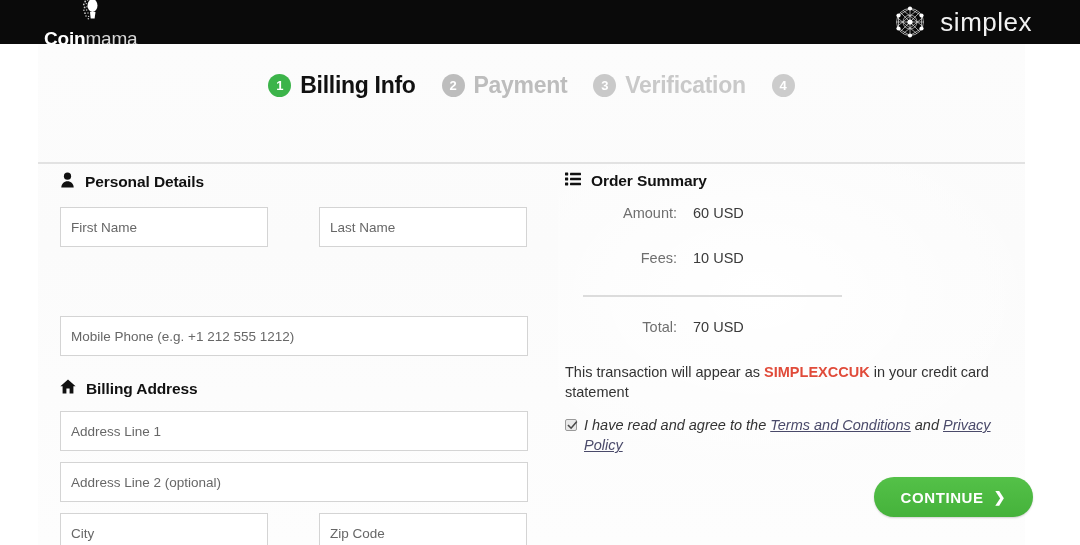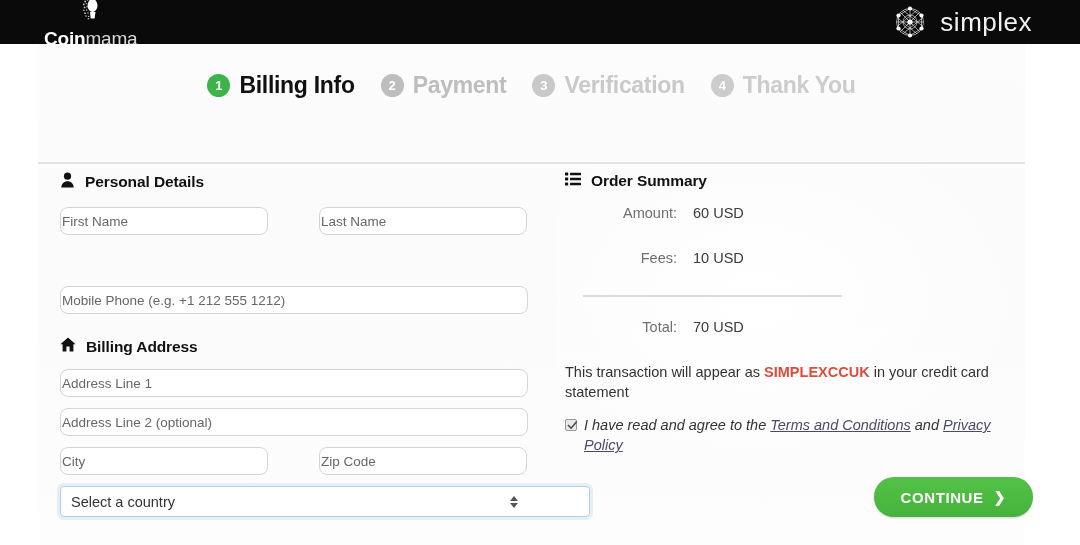--- a/index.html
+++ b/index.html
@@ -153,36 +153,36 @@
   .section-title {
     font-size: 15.5px;
     font-weight: 700;
     color: #111;
     letter-spacing: -0.1px;
   }
 
   
   .row { display: flex; gap: 51px; margin-bottom: 11px; }
   .fld {
-    height: 28px;
+    height: 40px;
     border: 1px solid #d4d4d4;
-    border-radius: 8px;
+    border-radius: 0;
     background: #ffffff;
     font-family: "Liberation Sans", sans-serif;
     font-size: 13.5px;
     color: #555;
-    padding: 0 1px;
+    padding: 0 10px;
     outline: none;
     width: 100%;
   }
   .fld::placeholder { color: #676767; opacity: 1; }
   .fld.half { width: 208px; }
   .fld.full { width: 468px; }
 
-  .phone-wrap { margin-top: 51px; margin-bottom: 0; }
+  .phone-wrap { margin-top: 69px; margin-bottom: 0; }
   .billing-head { margin-top: 23px; margin-bottom: 13px; }
 
   
   .select-wrap {
     position: relative;
     width: 468px;
     margin-top: 11px;
   }
   .select-box {
     width: 530px;
@@ -377,21 +377,20 @@
         <span class="step-label">Payment</span>
       </div>
 
       <div class="step s3">
         <span class="step-num">3</span>
         <span class="step-label">Verification</span>
       </div>
 
       <div class="step s4">
         <span class="step-num">4</span>
-        <span class="step-label">Thank You</span>
       </div>
 
     </div>
     <div class="steps-rule"></div>
 
     <div class="cols">
 
       <div class="col-left">
 
         <div class="section-head">

